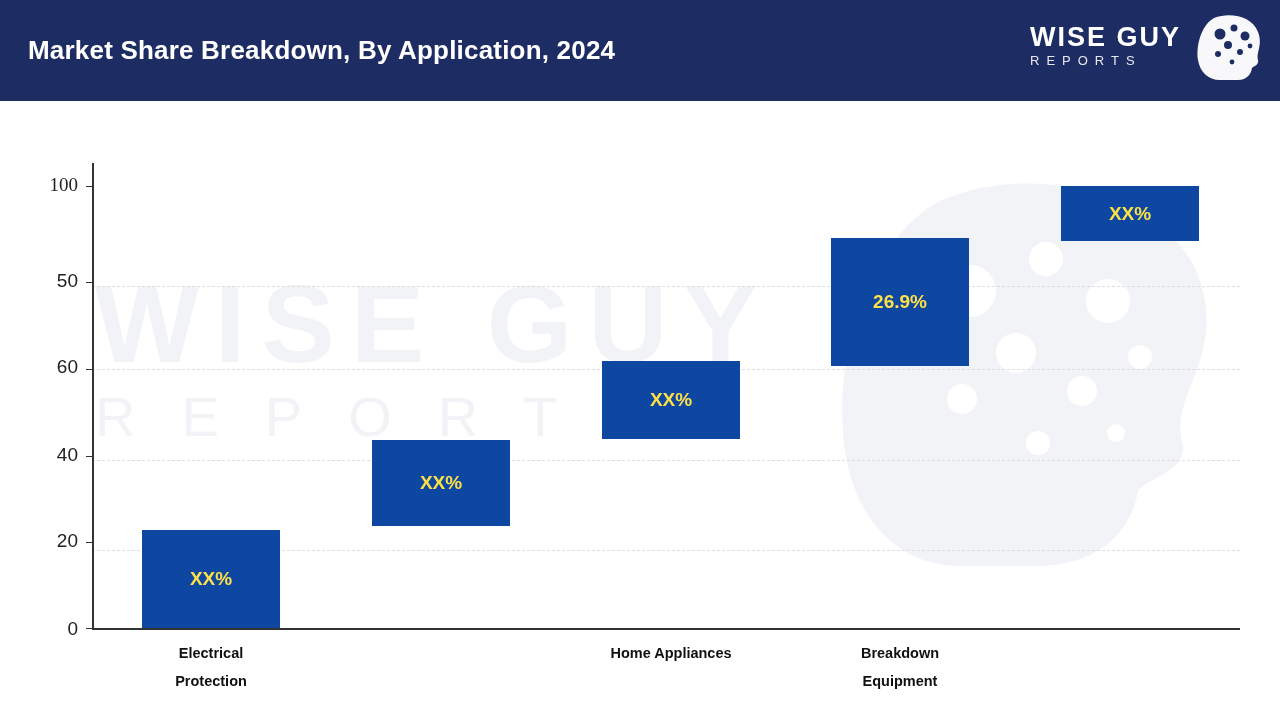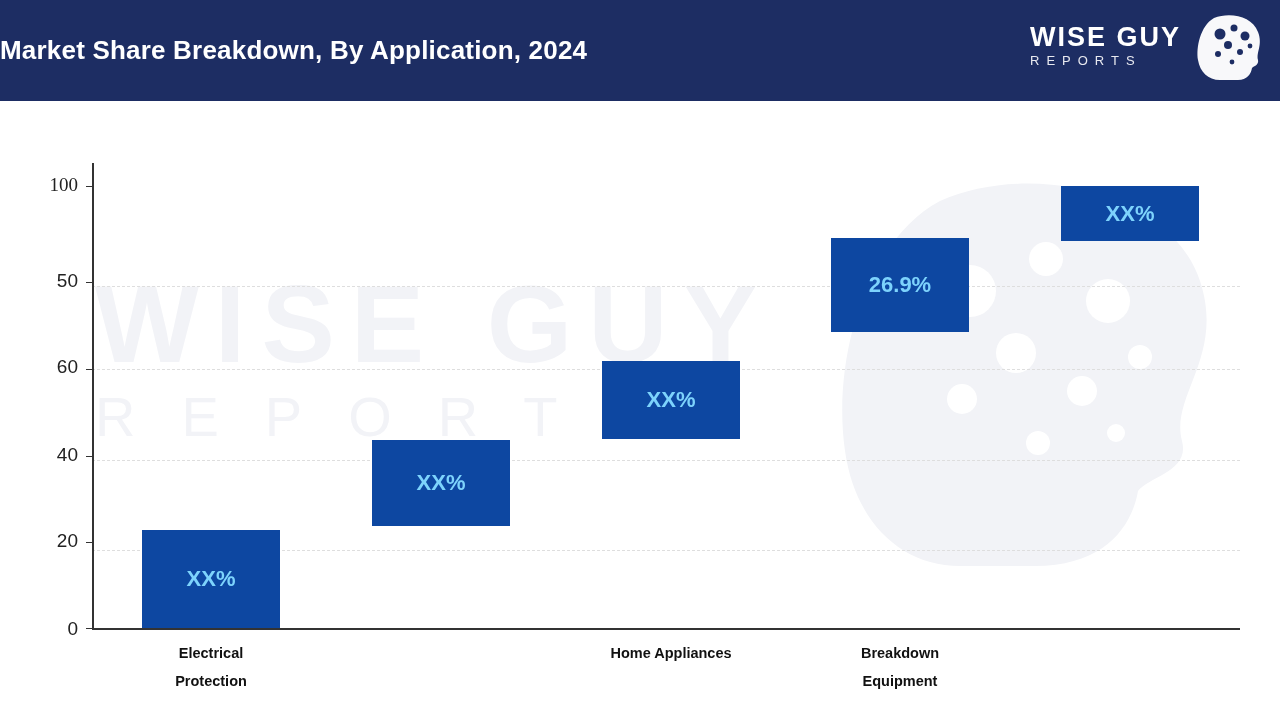--- a/index.html
+++ b/index.html
@@ -22,20 +22,21 @@
     width: 1280px; height: 101px;
     background: #1d2d63;
     display: flex;
     align-items: center;
   }
   .header-title {
     color: #ffffff;
     font-size: 26px;
     font-weight: bold;
     letter-spacing: 0.2px;
+    margin-left: 28px;
     white-space: nowrap;
   }
   .logo {
     position: absolute;
     right: 8px;
     top: 8px;
     width: 250px;
     height: 82px;
   }
   .logo-text {
@@ -146,22 +147,22 @@
     background: #333333;
   }
   .bar {
     position: absolute;
     background: #0d47a1;
     display: flex;
     align-items: center;
     justify-content: center;
   }
   .bar-label {
-    color: #7dd3fc;
-    font-size: 22px;
+    color: #fde047;
+    font-size: 19px;
     font-weight: bold;
     white-space: nowrap;
   }
   .xtick-label {
     position: absolute;
     text-align: center;
     font-size: 14.5px;
     font-weight: bold;
     color: #111111;
     line-height: 28px;
@@ -248,21 +249,21 @@
 
       <div class="bar" style="left:142px; top:429px; width:138px; height:98px;">
         <span class="bar-label">XX%</span>
       </div>
       <div class="bar" style="left:372px; top:339px; width:138px; height:86px;">
         <span class="bar-label">XX%</span>
       </div>
       <div class="bar" style="left:602px; top:260px; width:138px; height:78px;">
         <span class="bar-label">XX%</span>
       </div>
-      <div class="bar" style="left:831px; top:137px; width:138px; height:94px;">
+      <div class="bar" style="left:831px; top:137px; width:138px; height:128px;">
         <span class="bar-label">26.9%</span>
       </div>
       <div class="bar" style="left:1061px; top:85px; width:138px; height:55px;">
         <span class="bar-label">XX%</span>
       </div>
 
       <div class="xtick-label" style="left:111px; top:538px; width:200px;">Electrical
 Protection</div>
       <div class="xtick-label" style="left:571px; top:538px; width:200px;">Home Appliances</div>
       <div class="xtick-label" style="left:800px; top:538px; width:200px;">Breakdown

